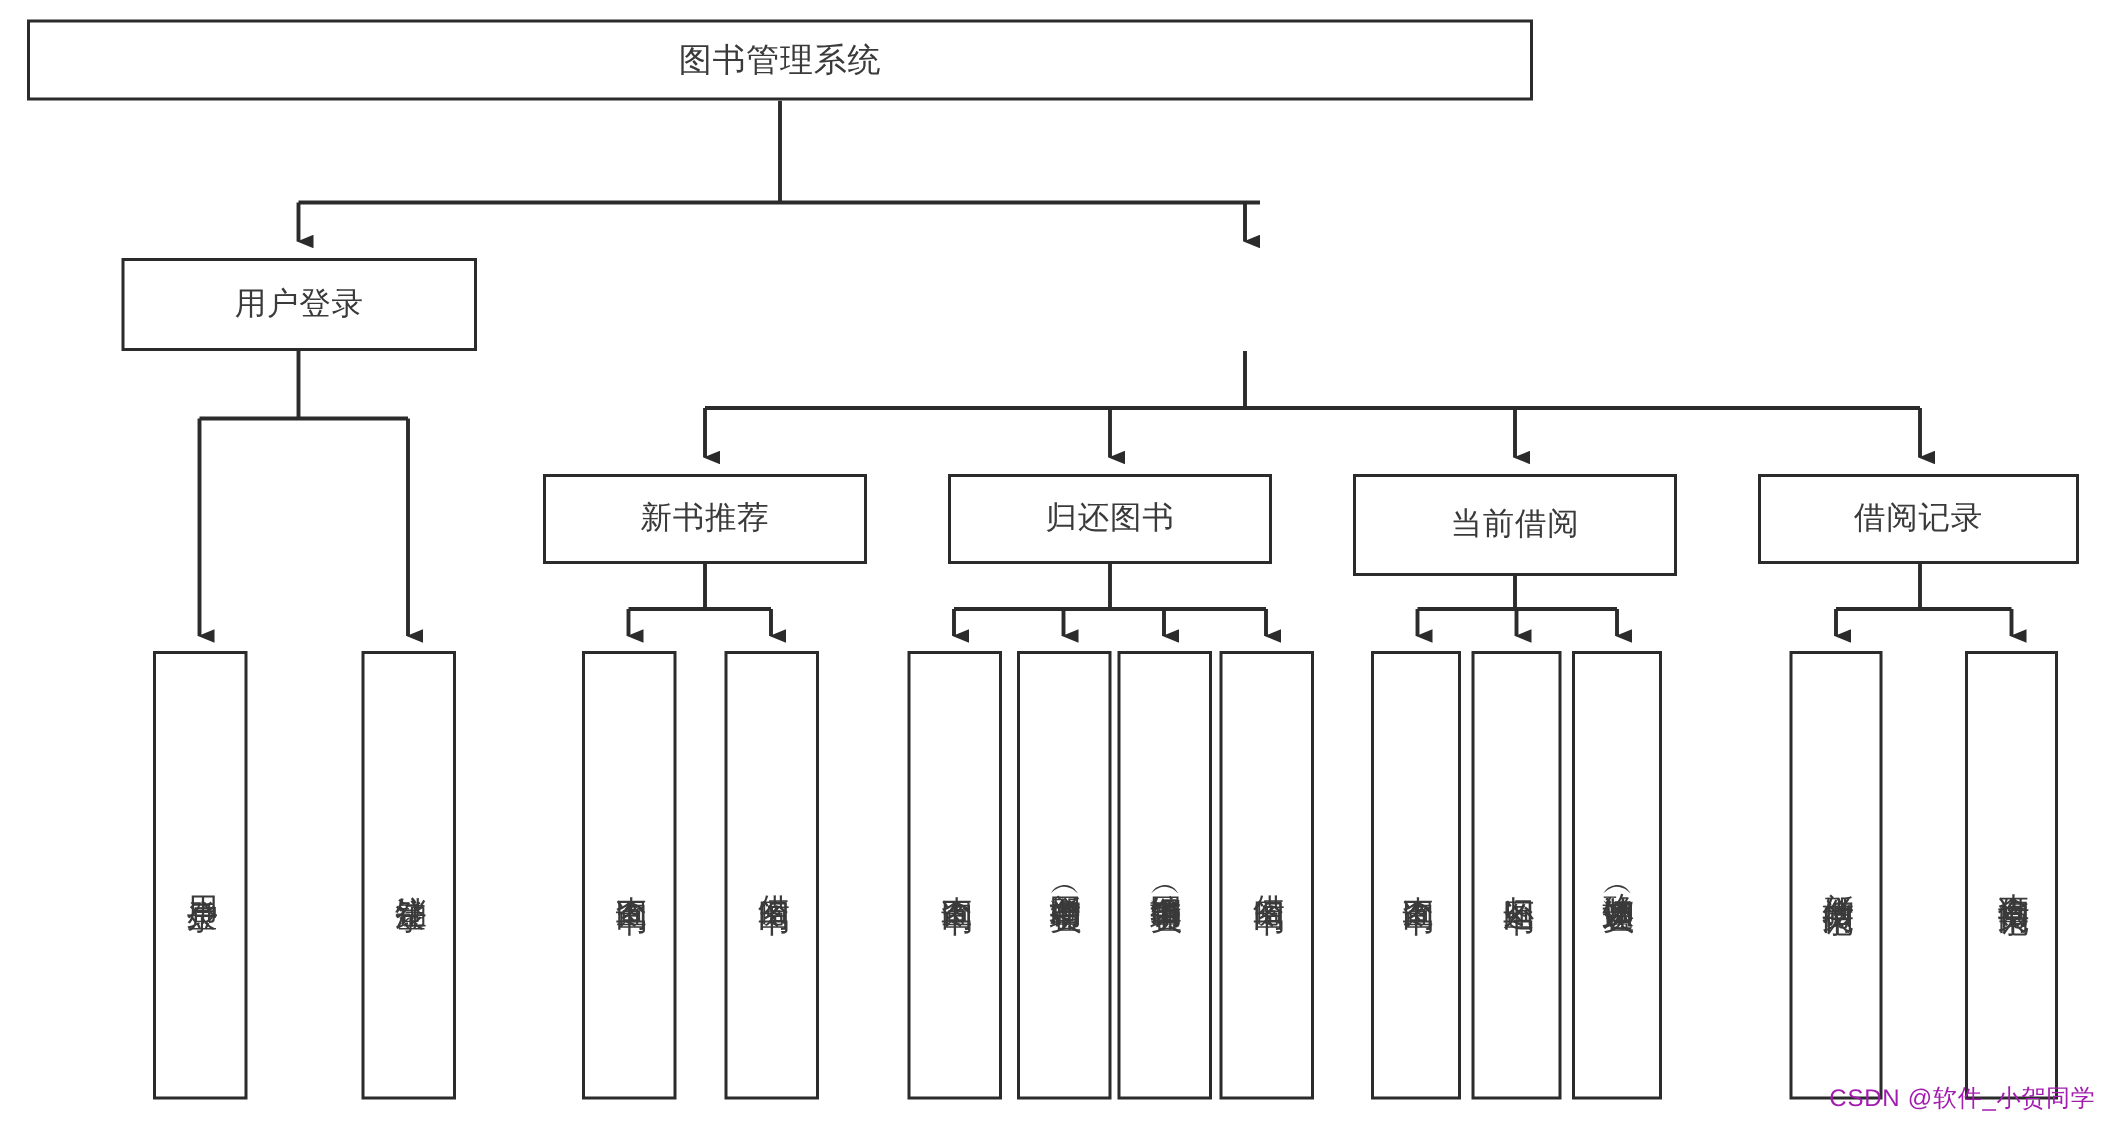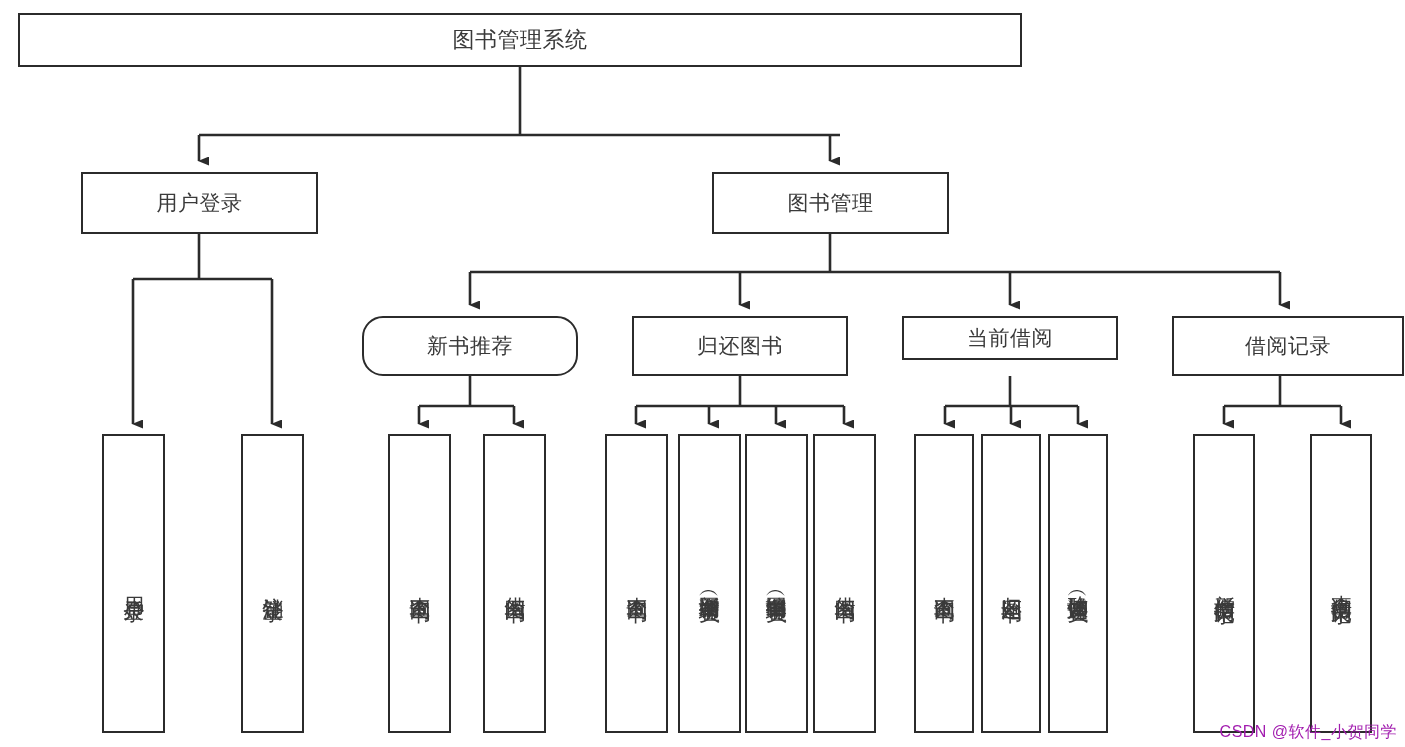--- a/index.html
+++ b/index.html
@@ -119,34 +119,31 @@
     </g>
   </svg>
 
   <div class="node h-node root" style="left:18px;top:13px;width:1004px;height:54px;">
     <span class="lbl">图书管理系统</span>
   </div>
 
   <div class="node h-node" style="left:81px;top:172px;width:237px;height:62px;">
     <span class="lbl">用户登录</span>
   </div>
-  <div class="node h-node" style="left:712px;top:172px;width:237px;height:62px;">
-    <span class="lbl">图书管理</span>
-  </div>
 
-  <div class="node h-node" style="left:362px;top:316px;width:216px;height:60px;border-radius:21px;">
+  <div class="node h-node" style="left:362px;top:316px;width:216px;height:60px;">
     <span class="lbl">新书推荐</span>
   </div>
   <div class="node h-node" style="left:632px;top:316px;width:216px;height:60px;">
     <span class="lbl">归还图书</span>
   </div>
-  <div class="node h-node" style="left:902px;top:316px;width:216px;height:44px;">
+  <div class="node h-node" style="left:902px;top:316px;width:216px;height:68px;">
     <span class="lbl">当前借阅</span>
   </div>
-  <div class="node h-node" style="left:1172px;top:316px;width:232px;height:60px;">
+  <div class="node h-node" style="left:1172px;top:316px;width:214px;height:60px;">
     <span class="lbl">借阅记录</span>
   </div>
 
   <div class="node leaf" style="left:102px;top:434px;width:63px;height:299px;">
     <span class="lbl">用户登录</span>
   </div>
   <div class="node leaf" style="left:241px;top:434px;width:63px;height:299px;">
     <span class="lbl">注销登录</span>
   </div>
 

